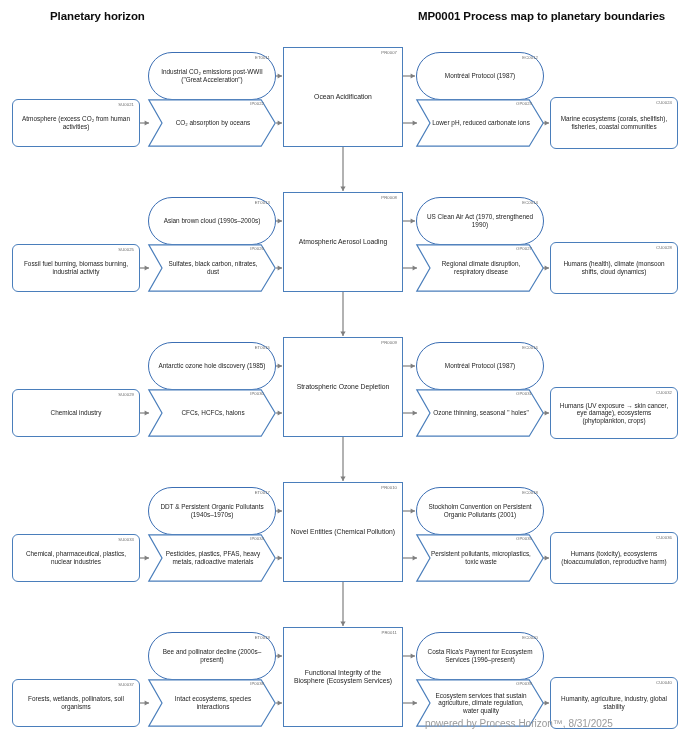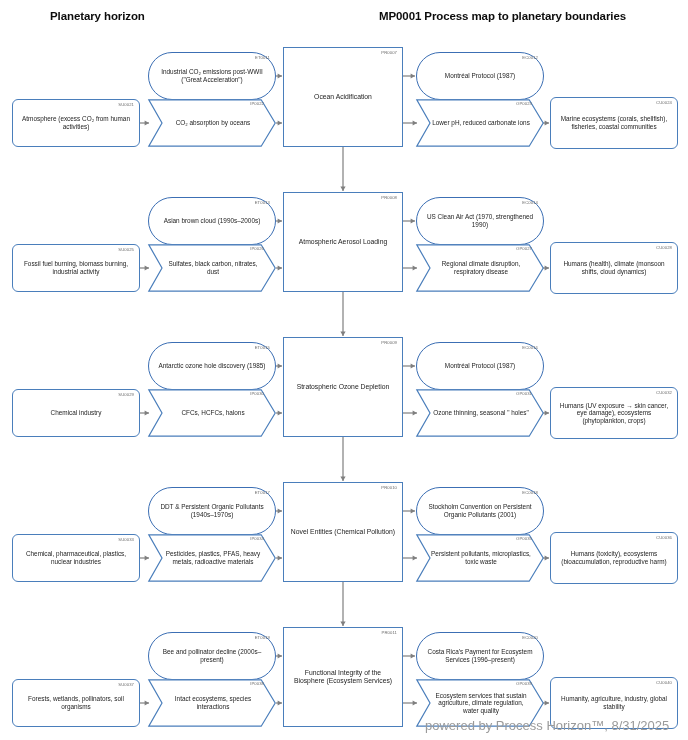--- a/index.html
+++ b/index.html
@@ -21,21 +21,21 @@
     position: absolute;
     top: 10px;
     font-size: 11.5px;
     font-weight: bold;
     letter-spacing: -0.1px;
     color: #0d0d0d;
     white-space: nowrap;
     margin-left: 36px;
   }
   .hdr-left  { left: 14px; }
-  .hdr-right { left: 343px; }
+  .hdr-right { left: 382px; }
 
   
   #canvas {
     position: absolute;
     left: 0;
     top: 0;
     width: 688px;
     height: 740px;
   }
   #wires {
@@ -105,21 +105,21 @@
     z-index: 2;
     padding: 0 12px 0 14px;
   }
   .n-chev .code { z-index: 3; right: 12px; }
 
   
   .footer {
     position: absolute;
     left: 425px;
     top: 718px;
-    font-size: 13px;
+    font-size: 10px;
     color: #9a9a9a;
     white-space: nowrap;
   }
 </style>
 </head>
 <body>
 
 <div class="hdr hdr-left">Planetary horizon</div>
 <div class="hdr hdr-right">MP0001 Process map to planetary boundaries</div>
 

